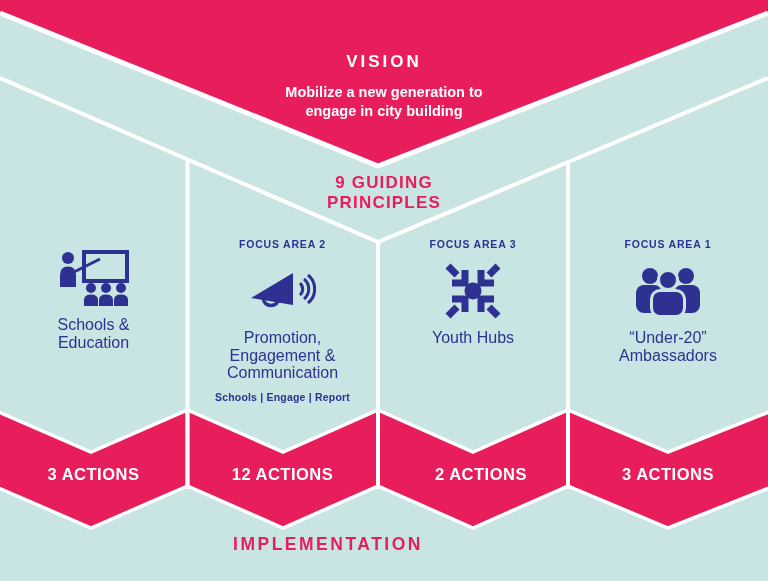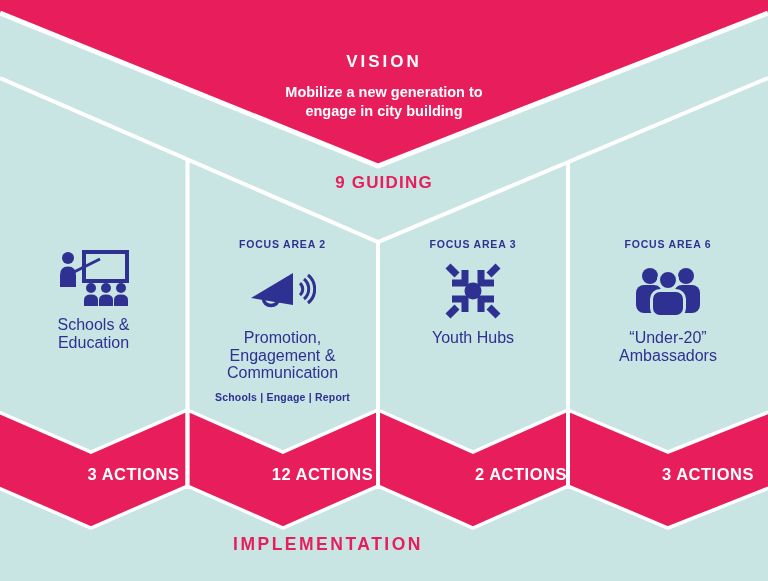--- a/index.html
+++ b/index.html
@@ -36,21 +36,21 @@
   .col-4{left:568px;width:200px;}
   .focus-label{font-size:10.5px;font-weight:bold;letter-spacing:0.8px;line-height:13px;}
   .icon-wrap{height:66px;margin-top:7px;display:flex;align-items:center;justify-content:center;}
   .icon-wrap svg{display:block;}
   .ic-fill{fill:var(--navy);}
   .ic-stroke{fill:none;stroke:var(--navy);}
   .ic-sep{stroke:var(--light-blue);}
   .col-title{font-size:16px;font-weight:normal;line-height:17.5px;margin-top:5px;}
   .col-subtitle{font-size:10.5px;font-weight:bold;margin-top:9px;letter-spacing:0.2px;}
 
-  .actions{top:465px;color:var(--white);font-size:16.5px;font-weight:bold;letter-spacing:0.5px;margin-left:40px;}
+  .actions{top:465px;color:var(--white);font-size:16.5px;font-weight:bold;letter-spacing:0.5px;}
   .actions.a-1{left:0;width:187px;}
   .actions.a-2{left:187px;width:191px;}
   .actions.a-3{left:386px;width:190px;}
   .actions.a-4{left:568px;width:200px;}
 
   .implementation-block{left:0;top:534px;width:656px;color:var(--pink);
     font-size:17.5px;font-weight:bold;letter-spacing:2.5px;text-align:center;}
 </style>
 </head>
 <body>
@@ -75,20 +75,21 @@
   </svg>
 
   <div class="abs vision-block">
     <div class="vision-title">VISION</div>
     <div class="vision-sub">Mobilize a new generation to</div>
     <div class="vision-sub">engage in city building</div>
   </div>
 
   <div class="abs principles-block">
     <div>9 GUIDING</div>
+    <div>PRINCIPLES</div>
   </div>
 
   <div class="abs col col-1">
     <div class="icon-wrap">
       <svg width="74" height="56" viewBox="0 0 74 56">
         <rect class="ic-stroke" x="27" y="2" width="43" height="29" stroke-width="4"></rect>
         <line class="ic-stroke" x1="17" y1="22" x2="43" y2="9" stroke-width="3"></line>
         <circle class="ic-fill" cx="11" cy="8" r="6"></circle>
         <path class="ic-fill" d="M3,37 L3,25 Q3,16.5 11,16.5 Q19,16.5 19,25 L19,37 Z"></path>
         <g>
@@ -140,21 +141,21 @@
         <line class="ic-stroke" x1="53" y1="53" x2="44" y2="44" stroke-width="7"></line>
         <path class="ic-stroke" d="M49,36 L36,36 L36,49" stroke-width="7"></path>
       </svg>
     </div>
     <div class="col-title">
       <div>Youth Hubs</div>
     </div>
   </div>
 
   <div class="abs col col-4">
-    <div class="focus-label">FOCUS AREA 6</div>
+    <div class="focus-label">FOCUS AREA 1</div>
     <div class="icon-wrap">
       <svg width="66" height="48" viewBox="0 0 66 48">
         <circle class="ic-fill" cx="15" cy="9" r="8"></circle>
         <rect class="ic-fill" x="1" y="18" width="26" height="28" rx="8"></rect>
         <circle class="ic-fill" cx="51" cy="9" r="8"></circle>
         <rect class="ic-fill" x="39" y="18" width="26" height="28" rx="8"></rect>
         <circle class="ic-fill ic-sep" cx="33" cy="13" r="9.5" stroke-width="3"></circle>
         <rect class="ic-fill ic-sep" x="16.5" y="23.5" width="33" height="26" rx="8.5" stroke-width="3"></rect>
       </svg>
     </div>

